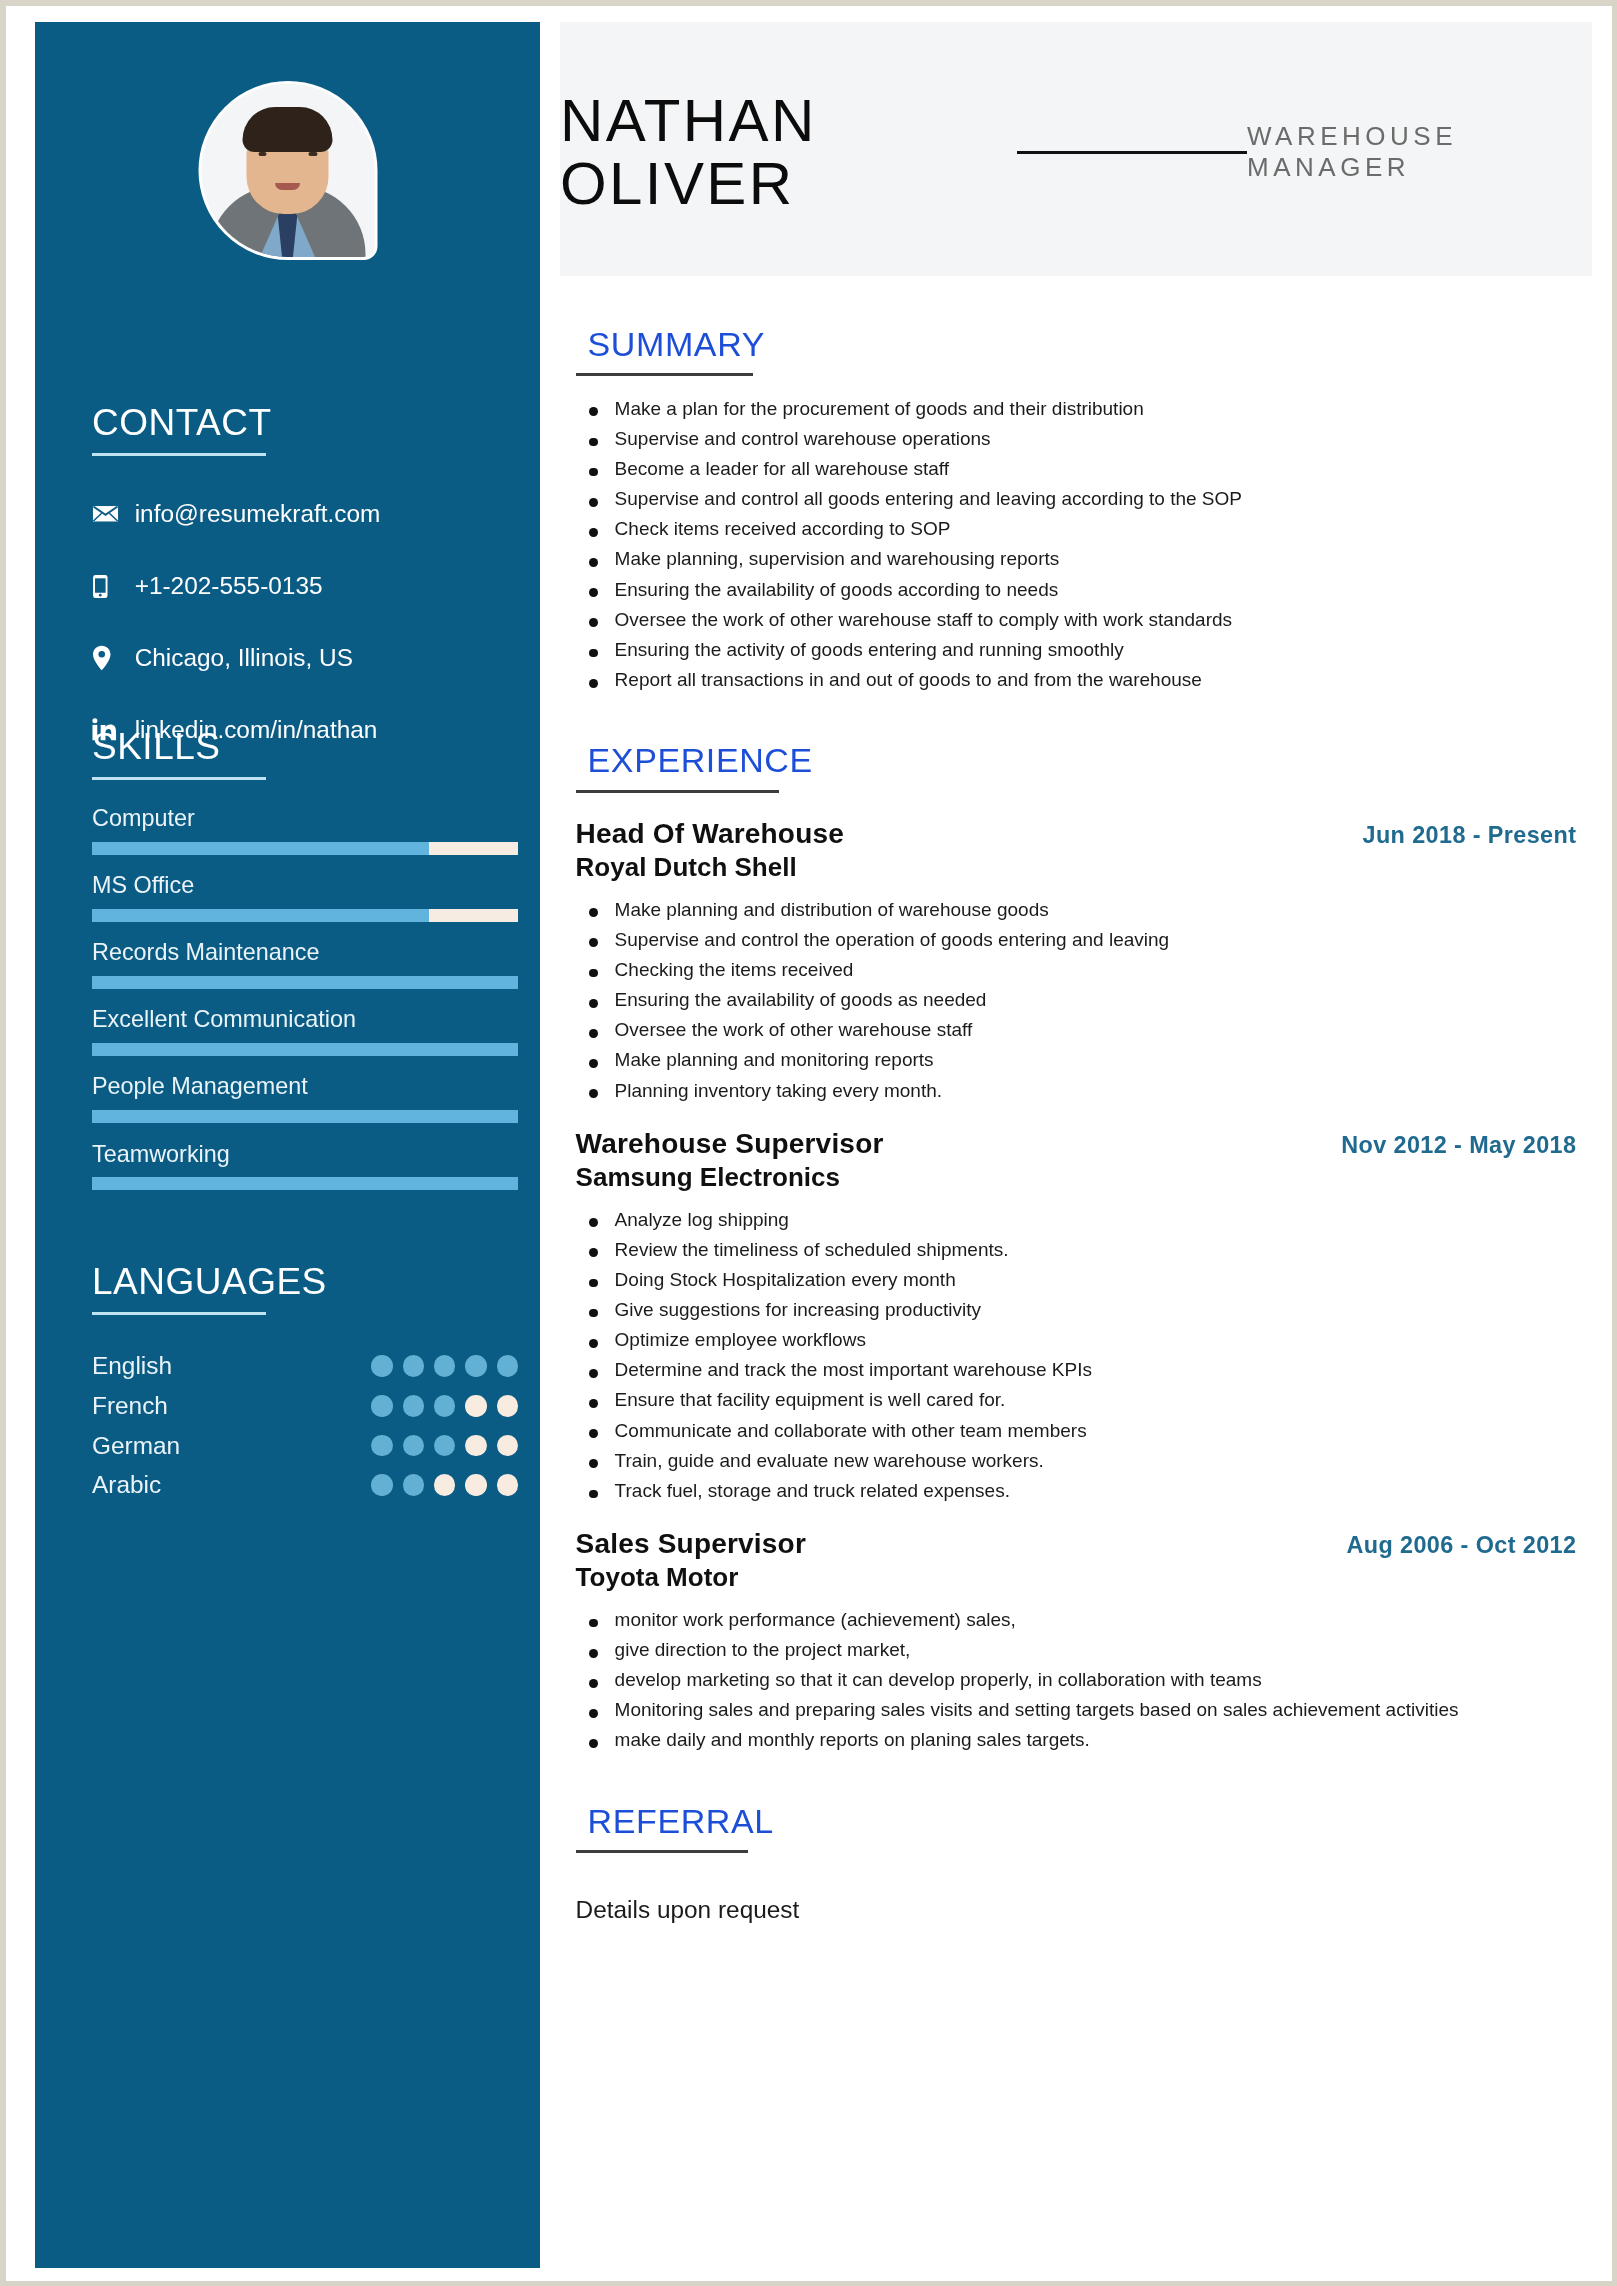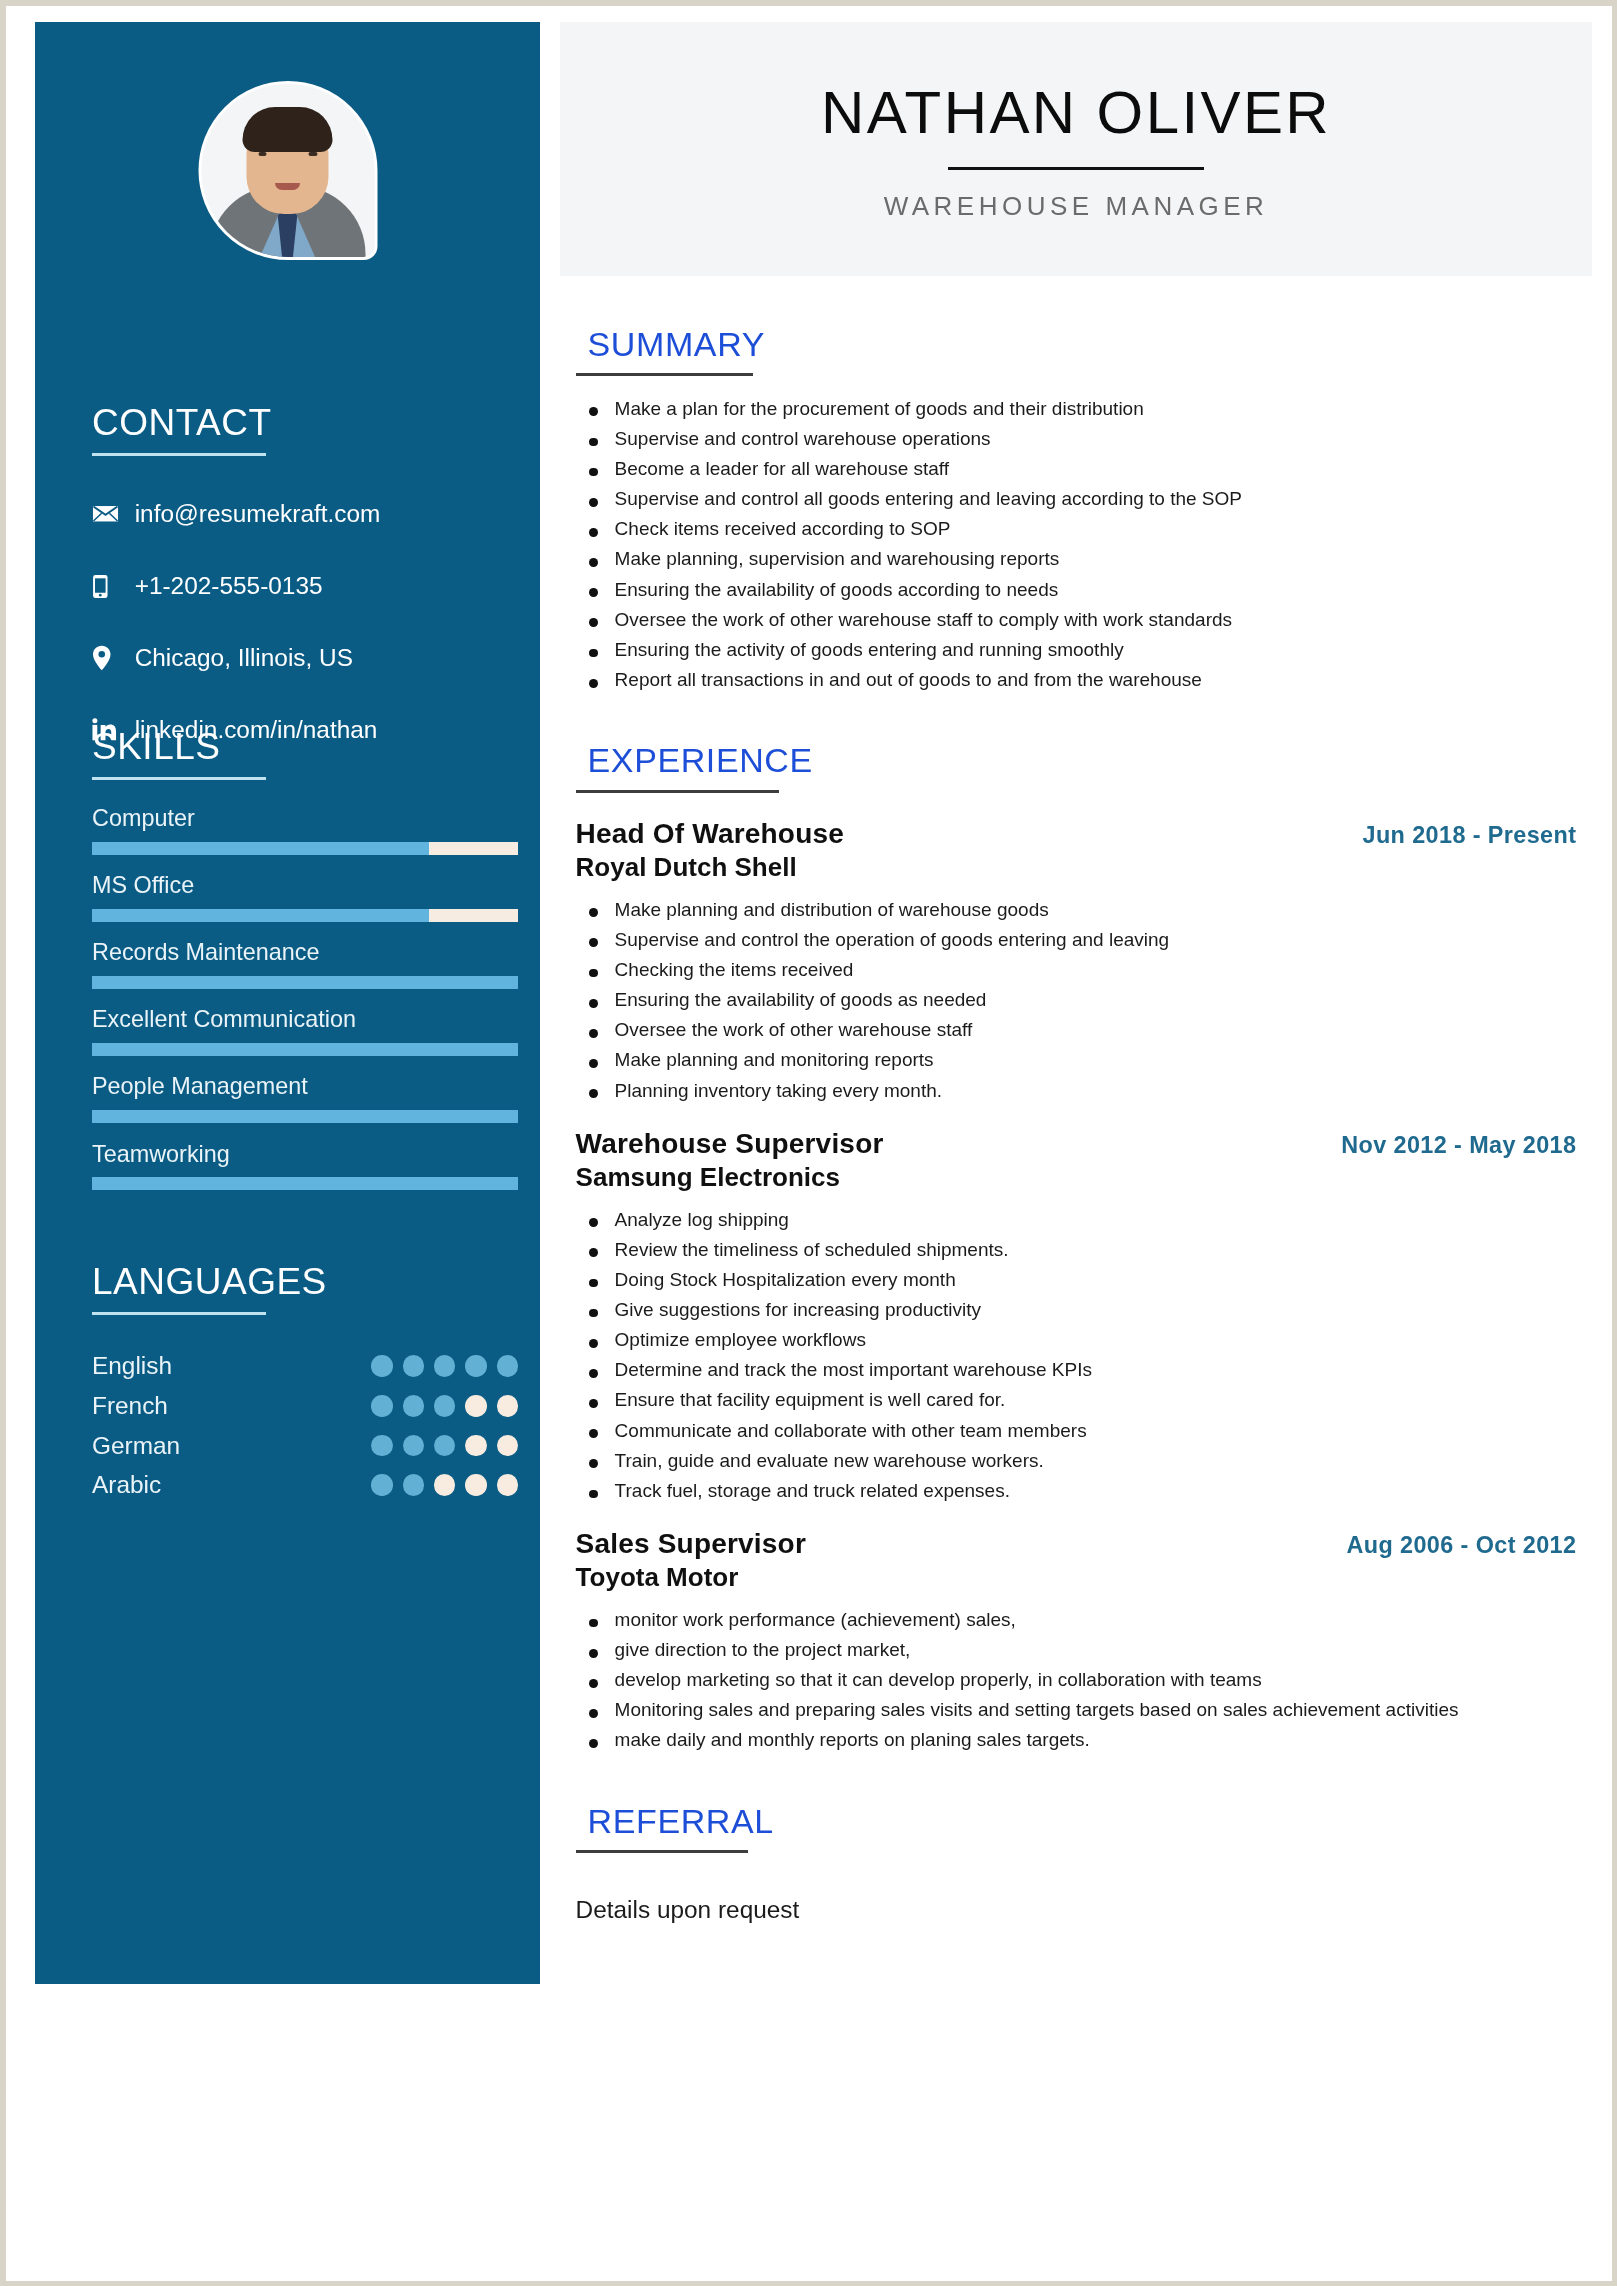--- a/index.html
+++ b/index.html
@@ -24,21 +24,21 @@
     left: 0; top: 0; right: 0; bottom: 0;
     background: #ffffff;
   }
 
   
   .sidebar {
     position: absolute;
     left: 29px;
     top: 15.6px;
     width: 505px;
-    height: 1962px;
+    height: 2246px;
     background: #0b5c85;
     box-sizing: border-box;
     padding: 0 0 0 0;
   }
   .avatar-wrap {
     position: absolute;
     left: 50%;
     top: 59px;
     transform: translateX(-50%);
     width: 179px;
@@ -172,21 +172,21 @@
     position: absolute;
     left: 554px;
     top: 15.6px;
     width: 1032px;
     height: 2246px;
   }
   .name-card {
     background: #f4f5f6;
     height: 254px;
     display: flex;
-    flex-direction: column;
+    flex-direction: row;
     align-items: center;
     justify-content: center;
     box-sizing: border-box;
     padding-top: 5.9px;
   }
   .full-name {
     font-size: 60px;
     font-weight: 400;
     color: #0c0c0c;
     letter-spacing: 2.4px;

